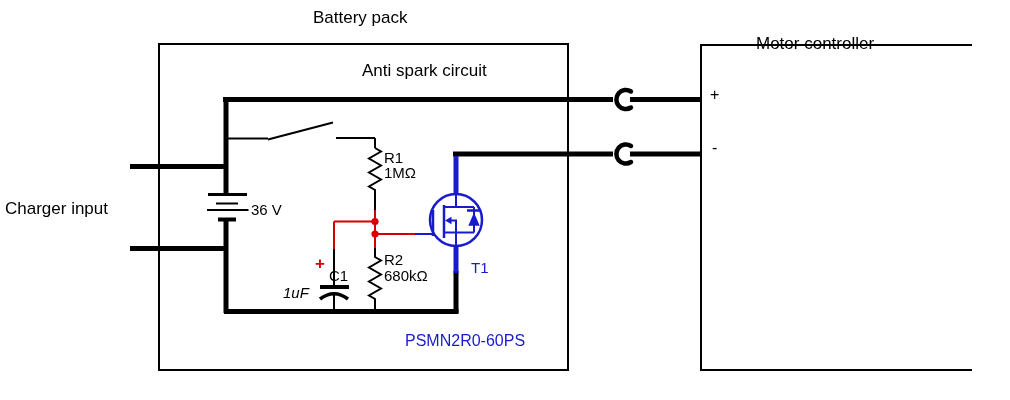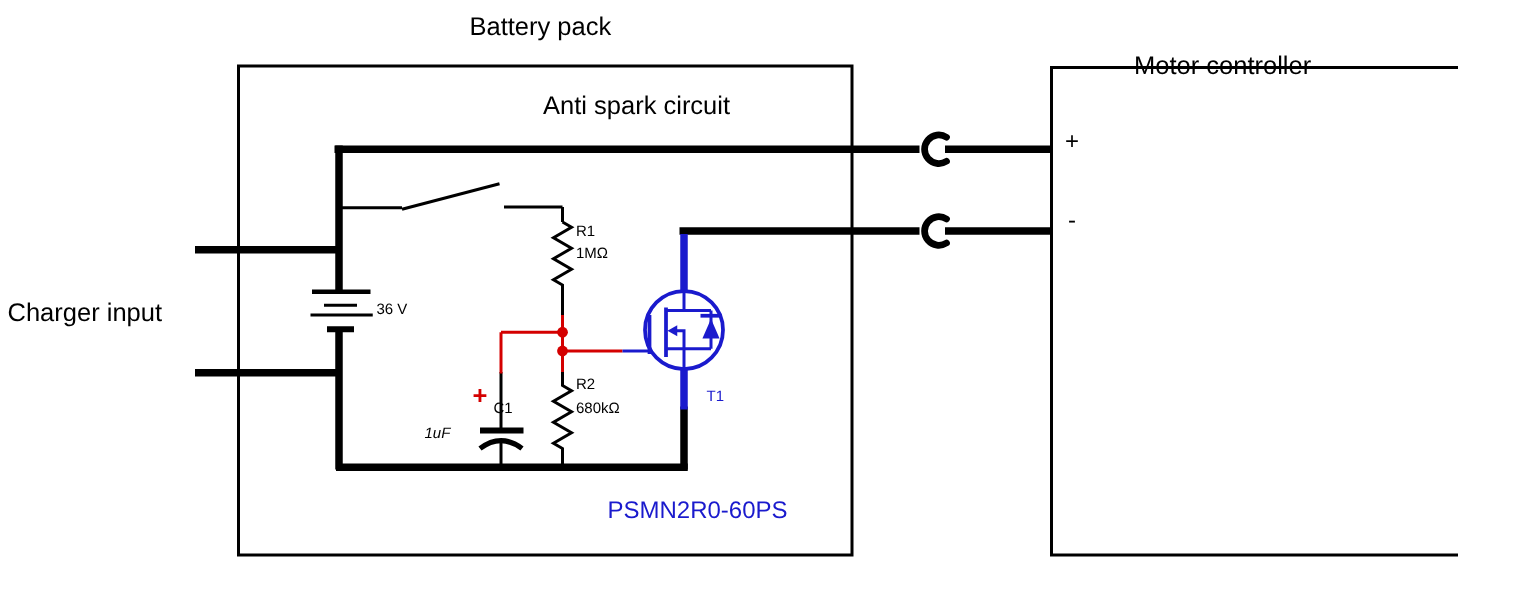--- a/index.html
+++ b/index.html
@@ -7,21 +7,21 @@
     position:relative;width:972px;height:400px;background:#ffffff;
     font-family:"Liberation Sans","DejaVu Sans",sans-serif;color:#000;
     overflow:hidden;
   }
   .box{position:absolute;border:2px solid #000;background:transparent;}
   .battery-box{left:158px;top:43px;width:407px;height:324px;}
   .motor-box{left:700px;top:44px;width:281px;height:323px;}
   .lbl{position:absolute;white-space:nowrap;line-height:1.05;}
   .fs17{font-size:17px;}
   .fs16{font-size:16px;}
-  .fs15{font-size:10px;}
+  .fs15{font-size:15px;}
   .txt-blue{color:#1a1acd;}
   .txt-red{color:#d40000;font-weight:bold;}
   svg.schematic{position:absolute;left:0;top:0;}
 </style>
 </head>
 <body>
 
 <div class="canvas">
 
   <div class="box battery-box"></div>

